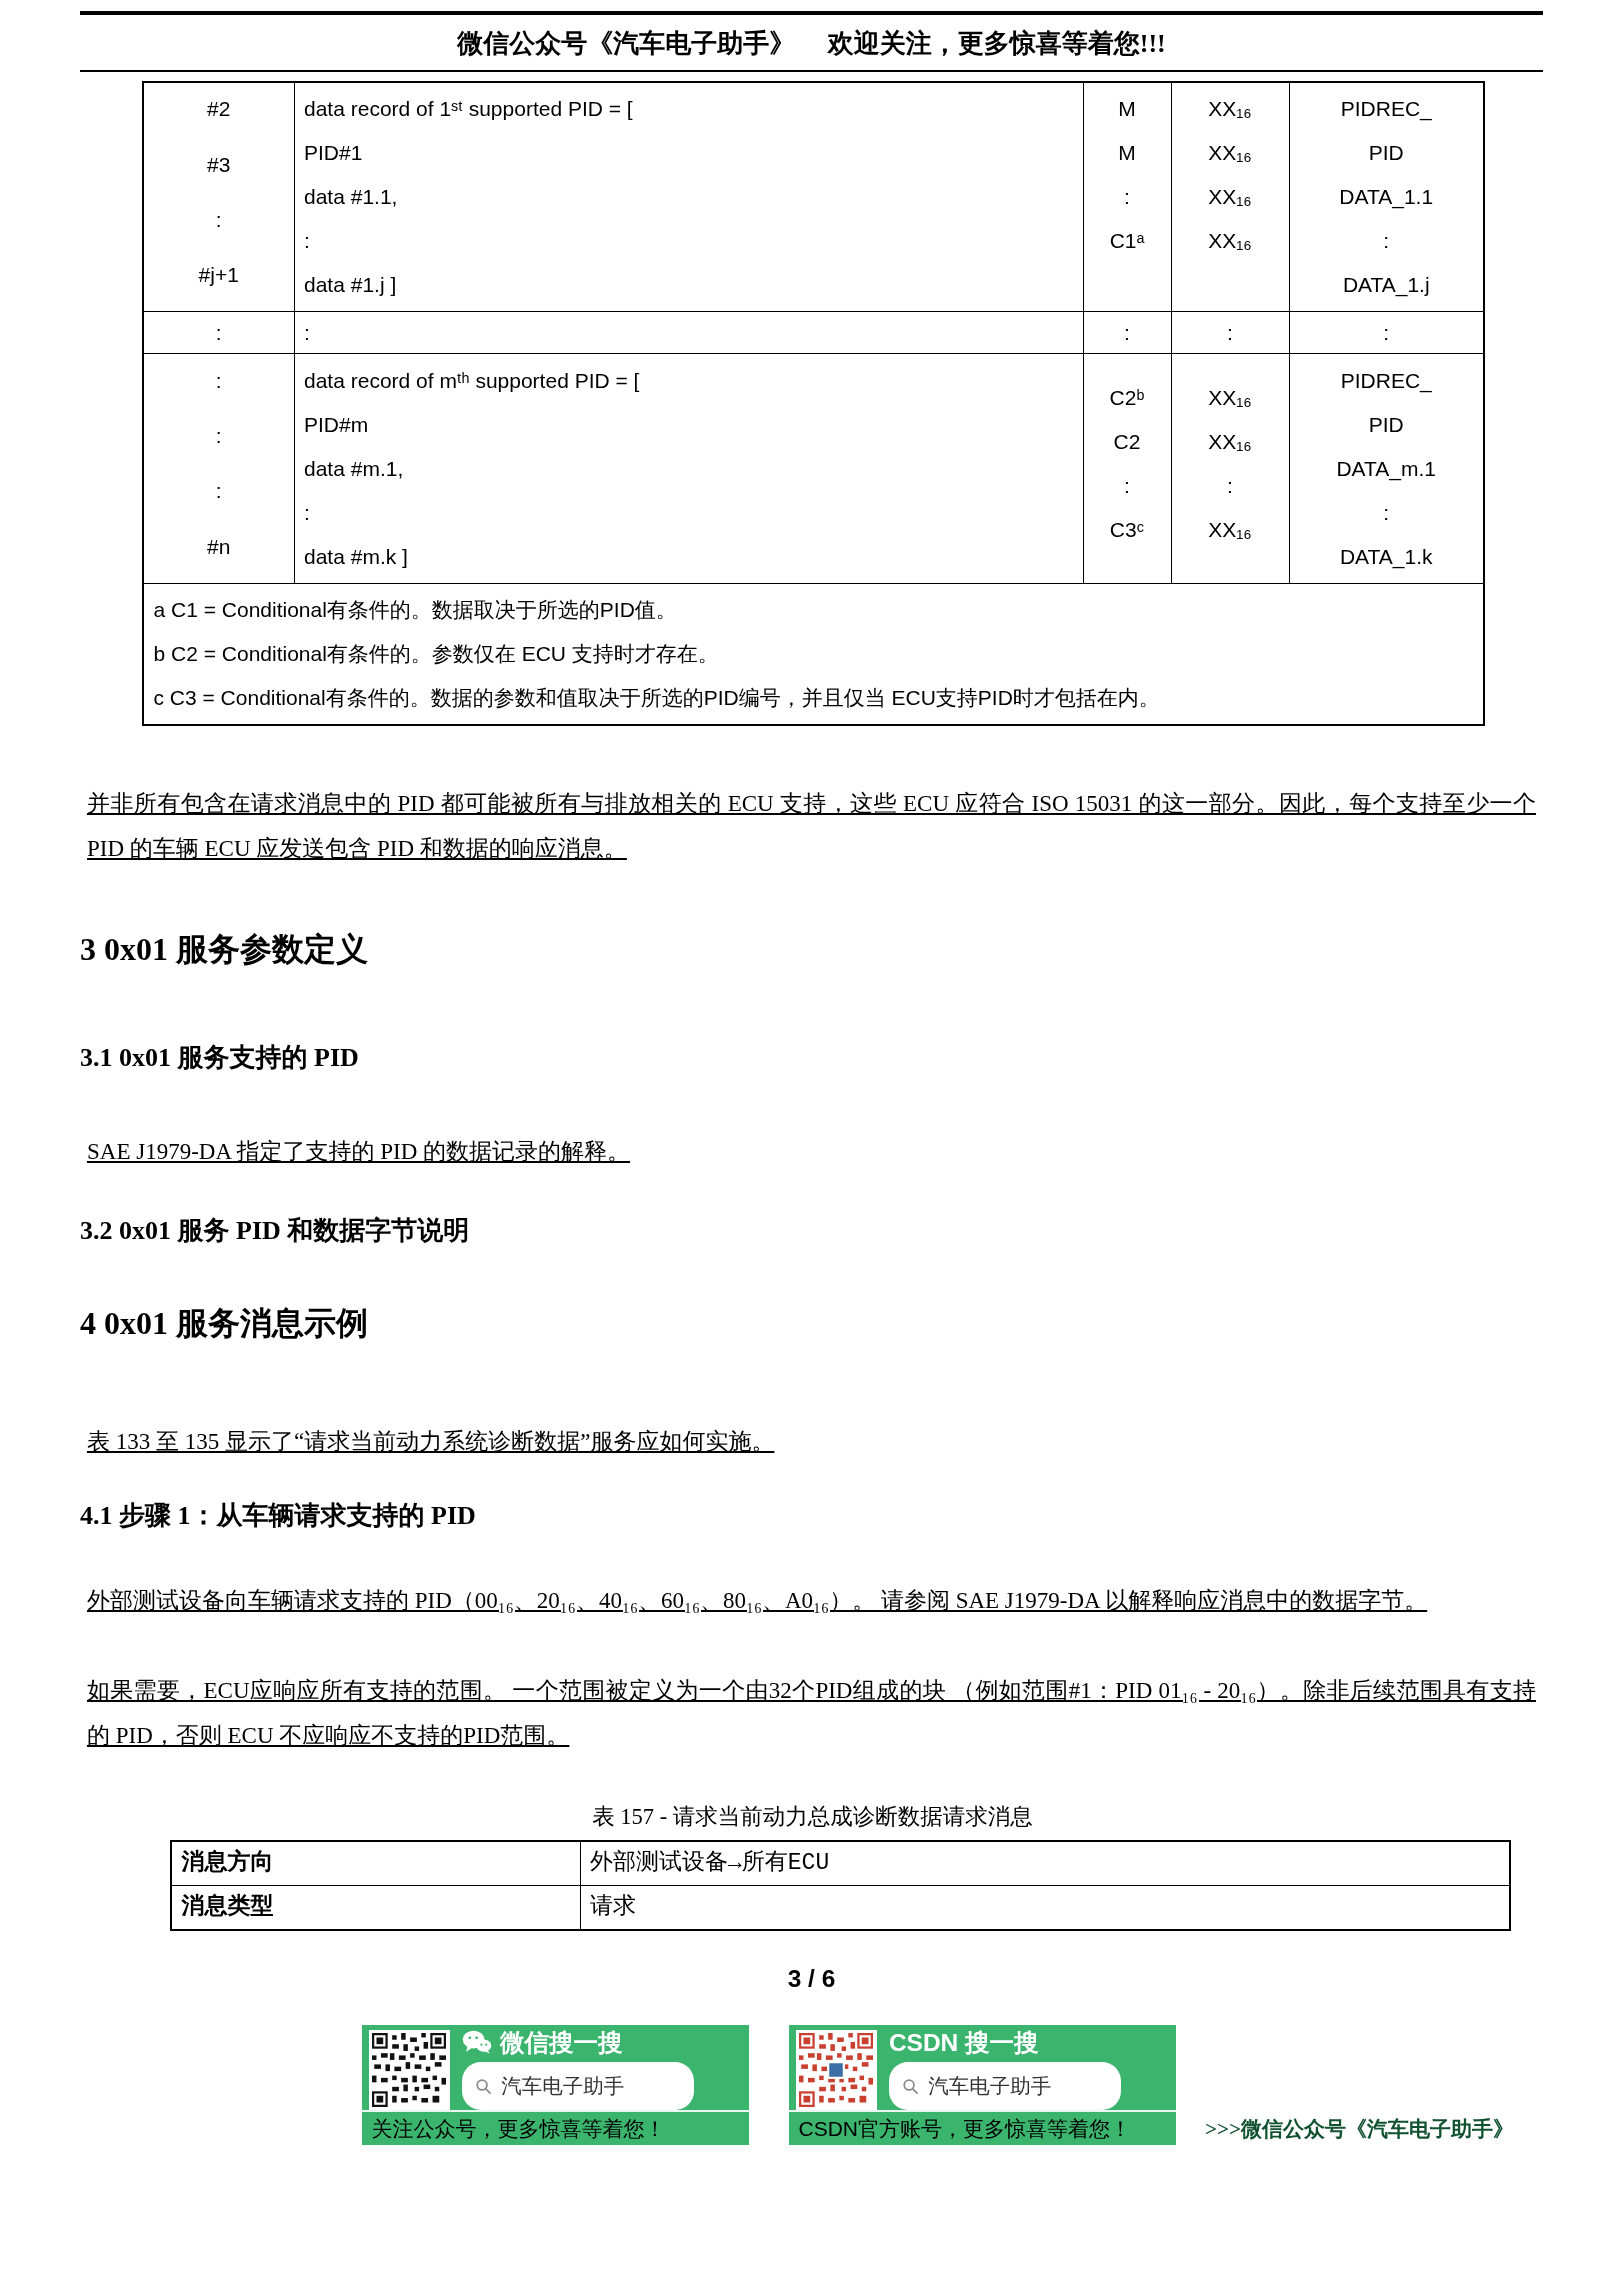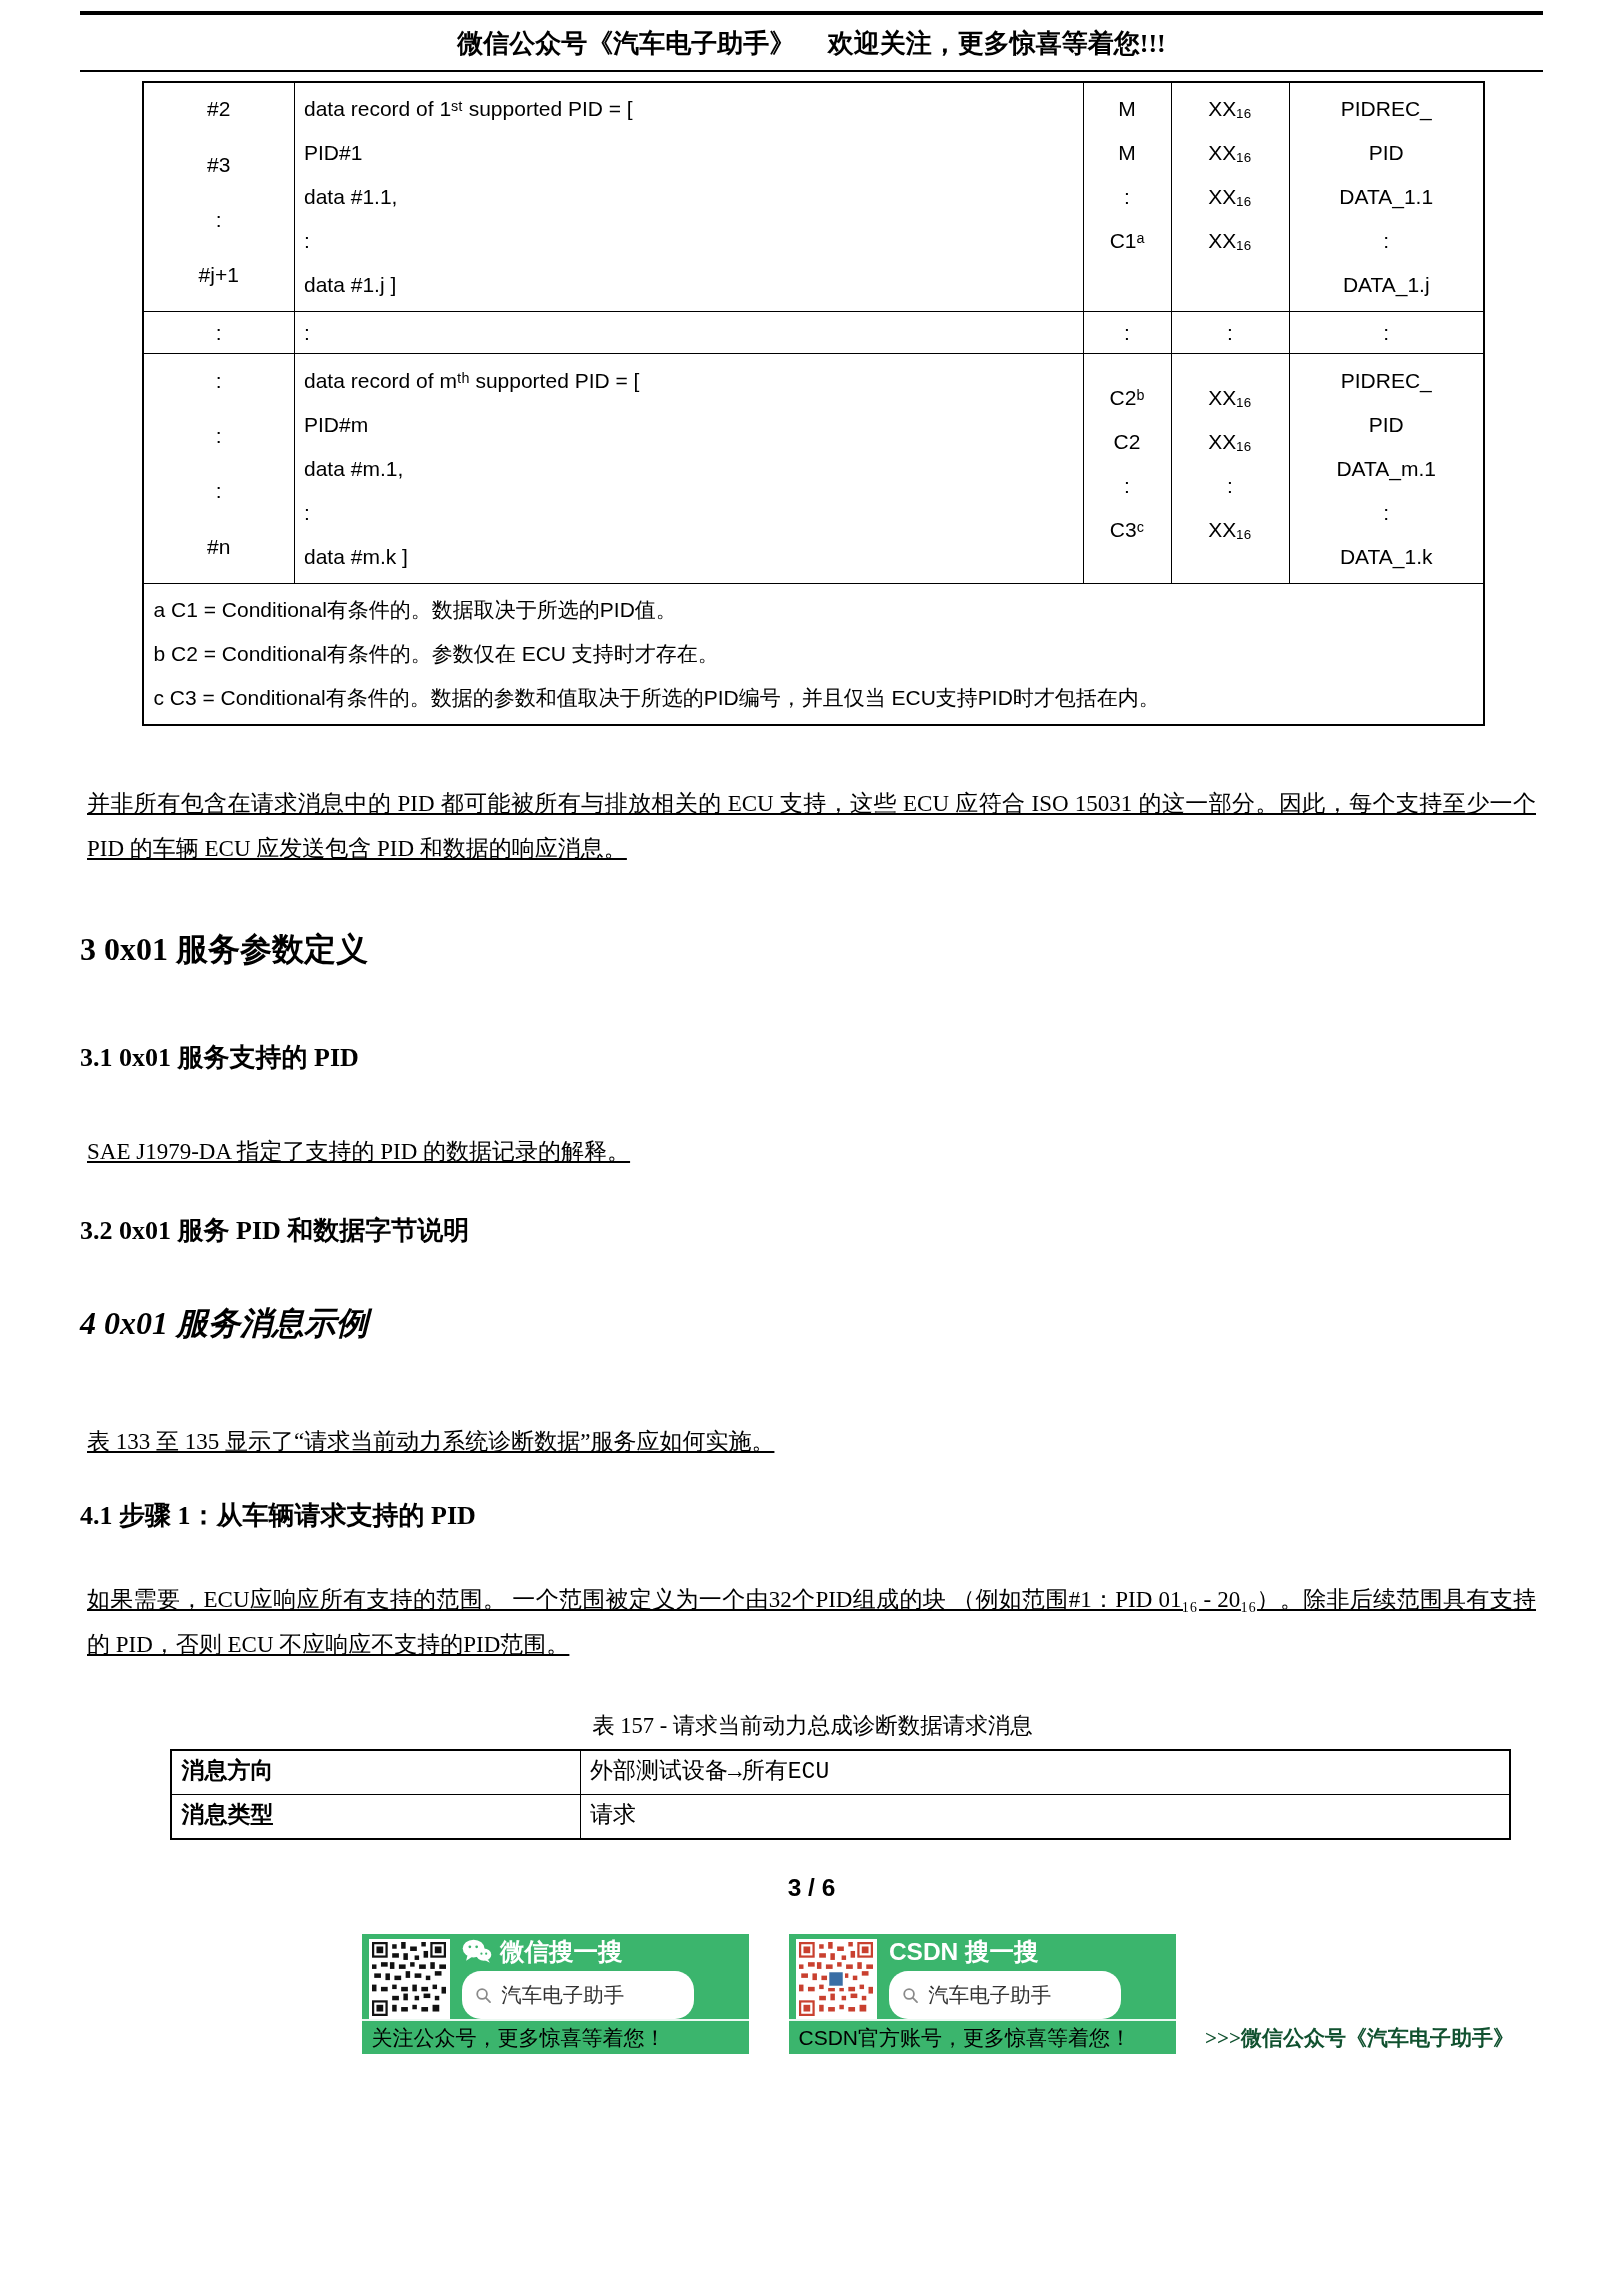--- a/index.html
+++ b/index.html
@@ -52,21 +52,21 @@
   }
   .h-big{
     font-family:"Liberation Serif",serif;
     font-weight:bold;font-size:32px;line-height:40px;margin:0;
   }
   .h-sub{
     font-family:"Liberation Serif",serif;
     font-weight:bold;font-size:26px;line-height:33px;margin:0;
   }
   .mt80{margin-top:55px;} .mt85{margin-top:58px;} .mt105{margin-top:72px;}
-  .mt58{margin-top:40px;} .mt78{margin-top:53px;} .mt82{margin-top:56px;font-style:italic;}
+  .mt58{margin-top:40px;} .mt78{margin-top:53px;} .mt82{margin-top:56px;}
   .mt112{margin-top:76px;} .mt52{margin-top:35px;} .mt68{margin-top:46px;}
   .mt66{margin-top:45px;} .mt64{margin-top:44px;} .mt48{margin-top:33px;} .mt12{margin-top:8.2px;}
   
   .caption{
     width:1341px;margin-left:62px;
     text-align:center;
     font-family:"Liberation Serif",serif;
     font-size:22.5px;line-height:30px;
   }
   table.msg{
@@ -259,20 +259,21 @@
   <p class="para mt80">并非所有包含在请求消息中的 PID 都可能被所有与排放相关的 ECU 支持，这些 ECU 应符合 ISO 15031 的这一部分。因此，每个支持至少一个 PID 的车辆  ECU 应发送包含 PID 和数据的响应消息。</p>
 
   <h2 class="h-big mt85">3 0x01 服务参数定义</h2>
   <h3 class="h-sub mt105">3.1 0x01 服务支持的 PID</h3>
   <p class="para mt80">SAE J1979-DA  指定了支持的  PID  的数据记录的解释。</p>
   <h3 class="h-sub mt58">3.2 0x01 服务 PID 和数据字节说明</h3>
 
   <h2 class="h-big mt82">4 0x01 服务消息示例</h2>
   <p class="para mt112">表  133  至  135  显示了“请求当前动力系统诊断数据”服务应如何实施。</p>
   <h3 class="h-sub mt52">4.1  步骤 1：从车辆请求支持的 PID</h3>
+  <p class="para mt68">外部测试设备向车辆请求支持的  PID（00₁₆、20₁₆、40₁₆、60₁₆、80₁₆、A0₁₆）。  请参阅  SAE J1979-DA  以解释响应消息中的数据字节。</p>
   <p class="para mt66">如果需要，ECU应响应所有支持的范围。  一个范围被定义为一个由32个PID组成的块 （例如范围#1：PID 01₁₆ - 20₁₆）。除非后续范围具有支持的  PID，否则  ECU  不应响应不支持的PID范围。</p>
 
   <div class="caption mt64">表 157 -  请求当前动力总成诊断数据请求消息</div>
   <table class="msg mt12">
     <colgroup>
         <col style="width:409px">
         <col>
       </colgroup>
     <tbody>
         <tr>

